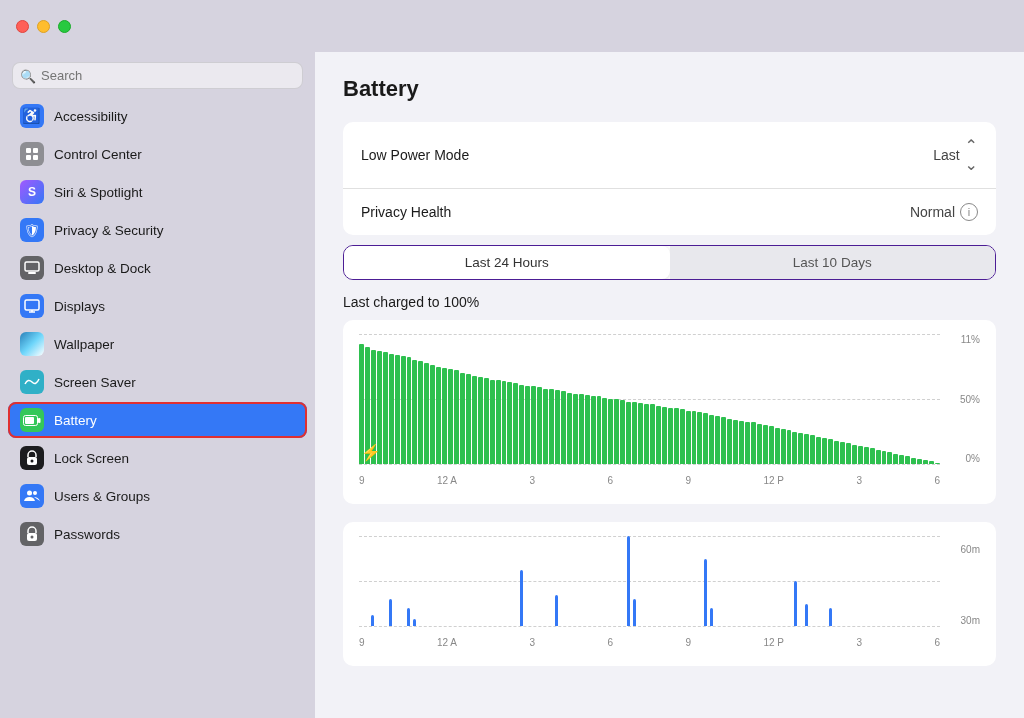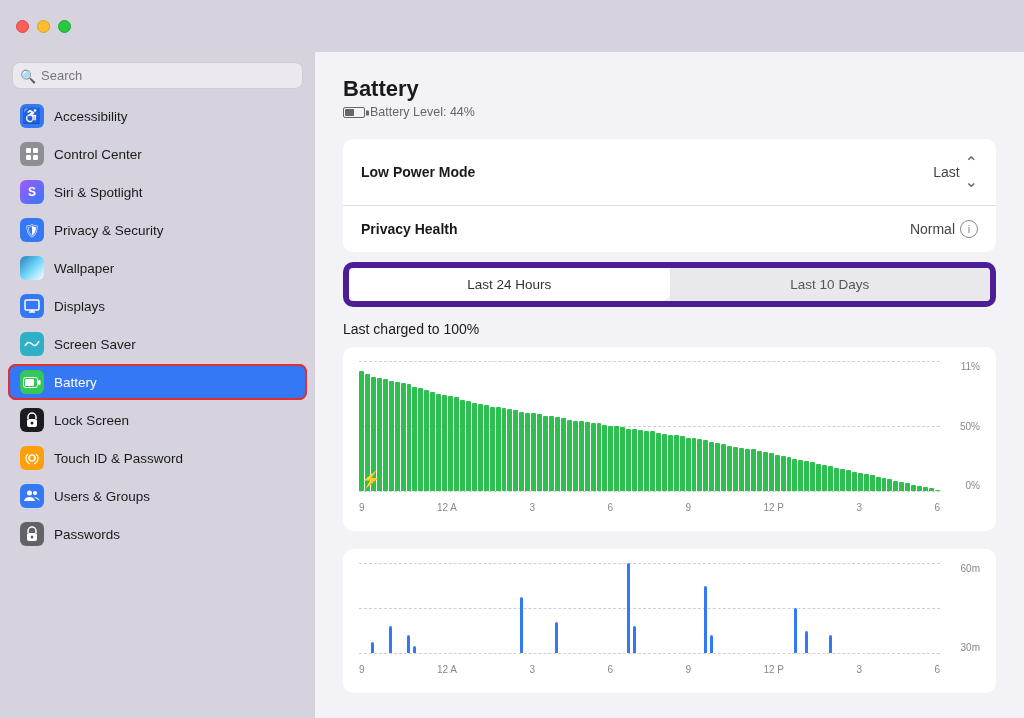--- a/index.html
+++ b/index.html
@@ -152,21 +152,20 @@
       left: 1px;
       top: 1px;
       bottom: 1px;
       width: 44%;
       background: #666;
       border-radius: 1px;
     }
     .settings-row-label {
       font-size: 14px;
       color: #1a1a1a;
-      font-weight: bold;
     }
     .settings-row-value {
       display: flex;
       align-items: center;
       gap: 5px;
       color: #444;
       font-size: 14px;
     }
     .stepper-icon {
       font-size: 16px;
@@ -183,21 +182,21 @@
       font-size: 11px;
       color: #888;
       cursor: pointer;
     }
     .tabs-row {
       display: flex;
       background: white;
       border-radius: 10px;
       overflow: hidden;
       margin-bottom: 14px;
-      border: 6px solid #4c1d95;
+      border: 1px solid #4c1d95;
     }
     .tab-btn {
       flex: 1;
       padding: 9px;
       text-align: center;
       font-size: 13.5px;
       cursor: pointer;
       border: none;
       background: transparent;
       color: #333;
@@ -322,21 +321,21 @@
       align-items: flex-end;
       gap: 3px;
     }
     .usage-bar {
       background: #3478f6;
       flex: 1;
       border-radius: 2px 2px 0 0;
     }
     .usage-y-labels {
       position: absolute;
-      top: 0;
+      top: 8px;
       right: 0;
       width: 38px;
       bottom: 30px;
       display: flex;
       flex-direction: column;
       justify-content: space-between;
     }
     .usage-x-labels {
       position: absolute;
       bottom: 0;
@@ -400,32 +399,41 @@
     </div>
     <div class="sidebar-item">
       <div class="item-icon" style="background: linear-gradient(135deg, #a259ff, #3478f6); color:white; font-size:12px; font-weight:bold;">S</div>
       <span class="item-label">Siri &amp; Spotlight</span>
     </div>
     <div class="sidebar-item">
       <div class="item-icon" style="background:#3478f6; color:white; font-size:13px;">🛡</div>
       <span class="item-label">Privacy &amp; Security</span>
     </div>
     <div class="sidebar-item">
-      <div class="item-icon" style="background: linear-gradient(135deg, #2980b9, #6dd5fa, #ffffff); color:white; font-size:12px; overflow:hidden;"></div>
-      <span class="item-label">Wallpaper</span>
+      <div class="item-icon" style="background:#636366; color:white; font-size:11px;">
+        <svg width="16" height="16" viewBox="0 0 16 16" fill="white">
+            <rect x="1" y="2" width="14" height="9" rx="1.5" fill="none" stroke="white" stroke-width="1.5"></rect>
+            <rect x="4" y="12" width="8" height="2" rx="1"></rect>
+          </svg>
+      </div>
+      <span class="item-label">Desktop &amp; Dock</span>
     </div>
     <div class="sidebar-item">
       <div class="item-icon" style="background:#3478f6; color:white; font-size:11px;">
         <svg width="16" height="16" viewBox="0 0 16 16" fill="none">
             <rect x="1" y="2" width="14" height="10" rx="1.5" stroke="white" stroke-width="1.5"></rect>
             <line x1="8" y1="12" x2="8" y2="14" stroke="white" stroke-width="1.5"></line>
             <line x1="5" y1="14" x2="11" y2="14" stroke="white" stroke-width="1.5"></line>
           </svg>
       </div>
       <span class="item-label">Displays</span>
+    </div>
+    <div class="sidebar-item">
+      <div class="item-icon" style="background: linear-gradient(135deg, #2980b9, #6dd5fa, #ffffff); color:white; font-size:12px; overflow:hidden;"></div>
+      <span class="item-label">Wallpaper</span>
     </div>
     <div class="sidebar-item">
       <div class="item-icon" style="background:#30b0c7; color:white; font-size:11px; overflow:hidden;">
         <svg width="16" height="16" viewBox="0 0 16 16" fill="none">
             <path d="M1 10 Q4 4 8 8 Q12 12 15 5" stroke="white" stroke-width="1.5" fill="none"></path>
           </svg>
       </div>
       <span class="item-label">Screen Saver</span>
     </div>
     <div class="sidebar-item active selected-border">
@@ -442,30 +450,20 @@
       <div class="item-icon" style="background:#1c1c1e; color:white; font-size:13px;">
         <svg width="14" height="16" viewBox="0 0 14 16" fill="none">
             <rect x="2" y="7" width="10" height="8" rx="2" fill="white"></rect>
             <path d="M3 7V5a4 4 0 018 0v2" stroke="white" stroke-width="1.5" fill="none"></path>
             <circle cx="7" cy="11" r="1.5" fill="#1c1c1e"></circle>
           </svg>
       </div>
       <span class="item-label">Lock Screen</span>
     </div>
     <div class="sidebar-item">
-      <div class="item-icon" style="background:#ff9f0a; color:white; font-size:11px;">
-        <svg width="16" height="16" viewBox="0 0 16 16" fill="none">
-            <circle cx="8" cy="8" r="3" stroke="white" stroke-width="1.5"></circle>
-            <path d="M4 4 Q2 6 2 8 Q2 12 6 14" stroke="white" stroke-width="1.2" fill="none"></path>
-            <path d="M12 4 Q14 6 14 8 Q14 12 10 14" stroke="white" stroke-width="1.2" fill="none"></path>
-          </svg>
-      </div>
-      <span class="item-label">Touch ID &amp; Password</span>
-    </div>
-    <div class="sidebar-item">
       <div class="item-icon" style="background:#3478f6; color:white; font-size:13px;">
         <svg width="16" height="16" viewBox="0 0 16 16" fill="white">
             <circle cx="5.5" cy="5" r="2.5"></circle>
             <circle cx="11" cy="5" r="2"></circle>
             <path d="M0 13 Q1 9 5.5 9 Q10 9 11 13" fill="white"></path>
             <path d="M10 9 Q14 9 16 13" fill="white"></path>
           </svg>
       </div>
       <span class="item-label">Users &amp; Groups</span>
     </div>
@@ -477,26 +475,20 @@
             <circle cx="7" cy="11" r="1.5" fill="#636366"></circle>
           </svg>
       </div>
       <span class="item-label">Passwords</span>
     </div>
   </div>
 
   <div class="main-content">
     <div class="page-header">
       <div class="page-title">Battery</div>
-      <div class="page-subtitle">
-        <span>
-          <span class="battery-icon-small"><span class="battery-icon-small-fill"></span></span>
-        </span>
-        <span>Battery Level: 44%</span>
-      </div>
     </div>
 
     <div class="settings-row-with-divider">
       <div class="settings-row-inner">
         <span class="settings-row-label">Low Power Mode</span>
         <div class="settings-row-value">
           <span>Last</span>
           <span class="stepper-icon">⌃<br style="line-height:0">⌄</span>
         </div>
       </div>

